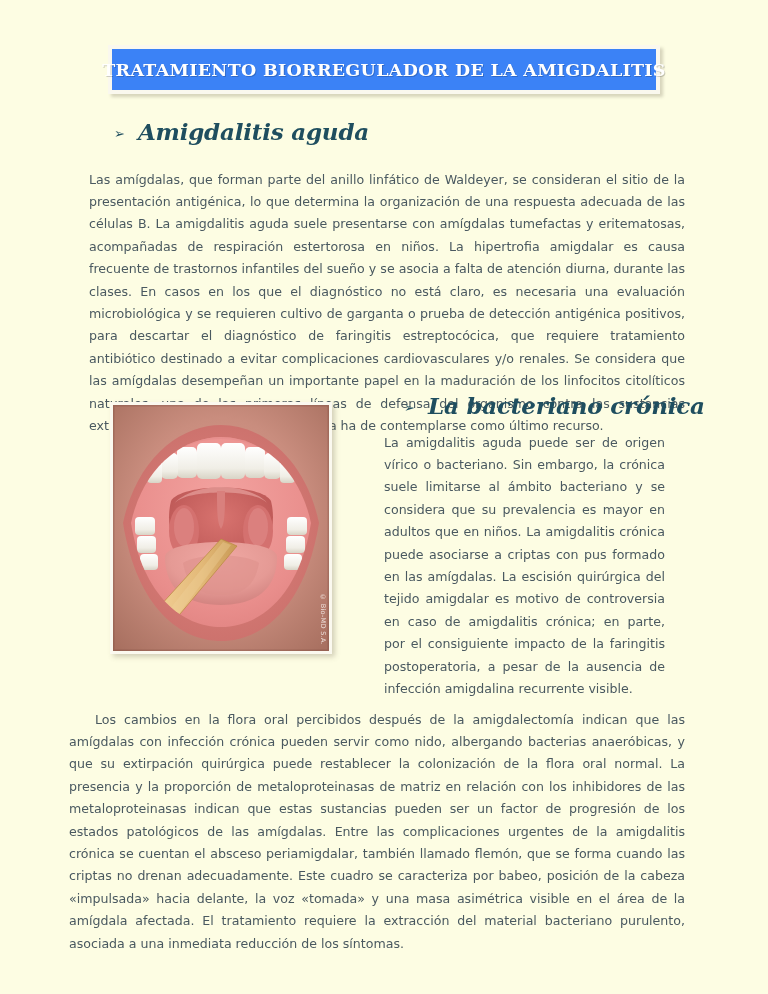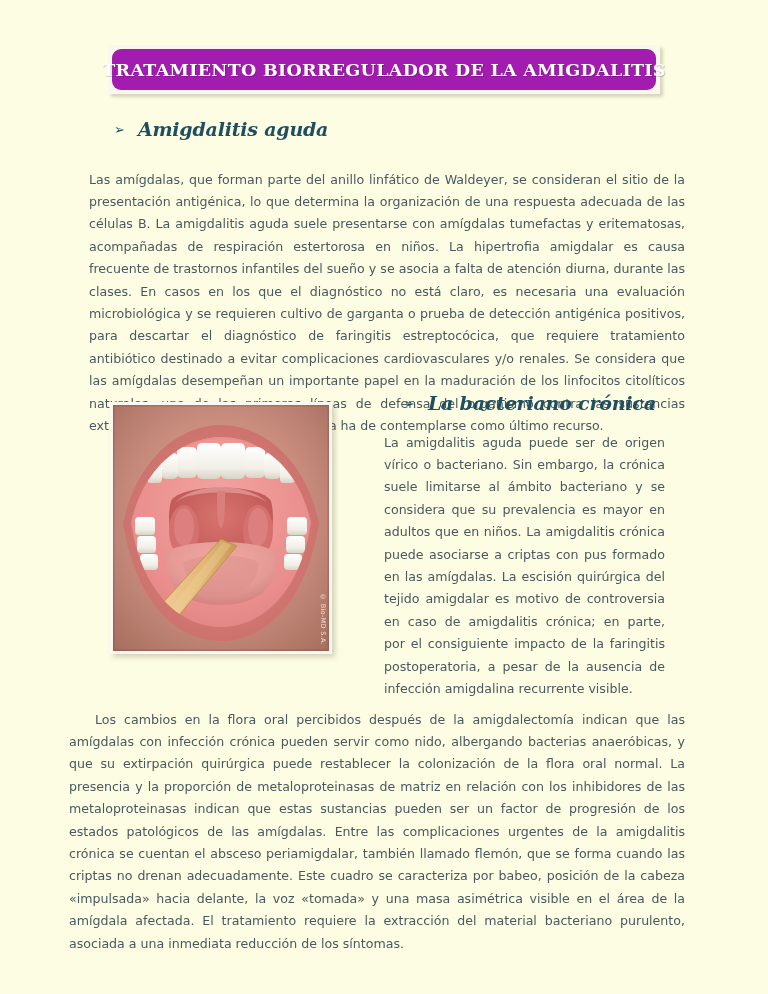--- a/index.html
+++ b/index.html
@@ -29,25 +29,24 @@
     width: 552px;
     height: 49px;
     background: #faf8ee;
     padding: 4px;
     box-sizing: border-box;
     box-shadow: 3px 3px 3px rgba(120,110,90,0.28);
   }
   .banner {
     width: 100%;
     height: 100%;
-    background: #a21caf;
+    background: #3b82f6;
     display: flex;
     align-items: center;
     justify-content: center;
-    border-radius: 9px;
   }
   .banner-title {
     font-family: "DejaVu Serif", serif;
     font-weight: bold;
     font-size: 17.5px;
     letter-spacing: 0.3px;
     color: #ffffff;
     text-shadow: 1px 1px 0 rgba(0,0,0,0.18);
     white-space: nowrap;
   }
@@ -61,21 +60,21 @@
   .bullet-arrow {
     font-size: 13px;
     color: #1f4e5f;
     line-height: 1;
     transform: translateY(-2px);
   }
   .heading-text {
     font-family: "DejaVu Serif", serif;
     font-style: italic;
     font-weight: bold;
-    font-size: 19px;
+    font-size: 23px;
     color: #1f4e5f;
     letter-spacing: -0.2px;
   }
 
   #heading-aguda {
     position: absolute;
     left: 114px;
     top: 118px;
   }
 

